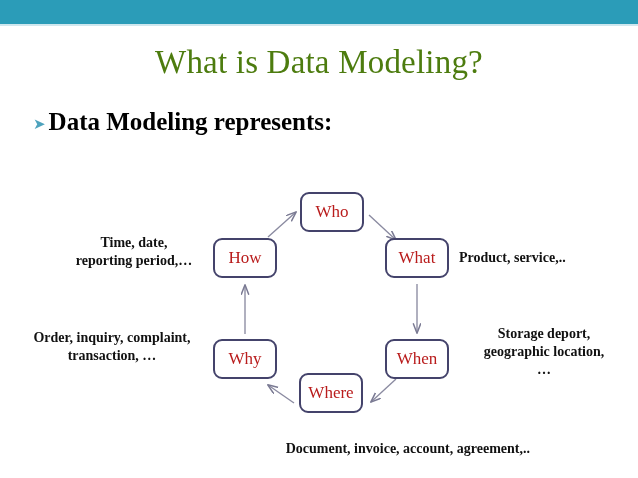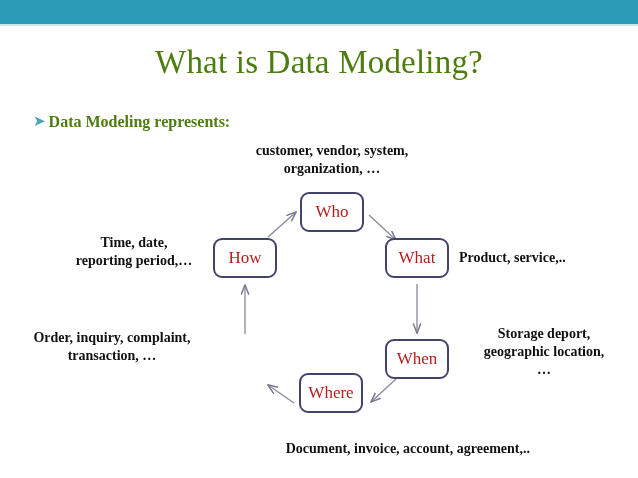--- a/index.html
+++ b/index.html
@@ -60,23 +60,23 @@
   }
   #bullet-arrow {
     color: #4ea3bd;
     font-size: 15px;
     line-height: 1;
     transform: translateY(-1px);
   }
   #bullet-text {
     font-family: "Liberation Serif", serif;
     font-weight: bold;
-    font-size: 16px;
+    font-size: 25px;
     line-height: 22px;
-    color: #4d7c0f;
+    color: #000000;
     white-space: nowrap;
   }
   
   #diagram {
     position: absolute;
     left: 0;
     top: 130px;
     width: 638px;
     height: 348px;
   }
@@ -179,26 +179,23 @@
         <path d="M294,273 L268,255"></path>
 
         <path d="M245,204 L245,155"></path>
       </g>
     </svg>
 
     <div class="node-box" id="node-who">Who</div>
     <div class="node-box" id="node-what">What</div>
     <div class="node-box" id="node-when">When</div>
     <div class="node-box" id="node-where">Where</div>
+    <div class="node-box" id="node-why">Why</div>
     <div class="node-box" id="node-how">How</div>
 
-    <div class="caption" id="cap-who">
-      <span class="cap-line">customer, vendor, system,</span>
-      <span class="cap-line">organization, …</span>
-    </div>
 
     <div class="caption" id="cap-what">
       <span class="cap-line">Product, service,..</span>
     </div>
 
     <div class="caption" id="cap-how">
       <span class="cap-line">Time,  date,</span>
       <span class="cap-line">reporting period,…</span>
     </div>
 

